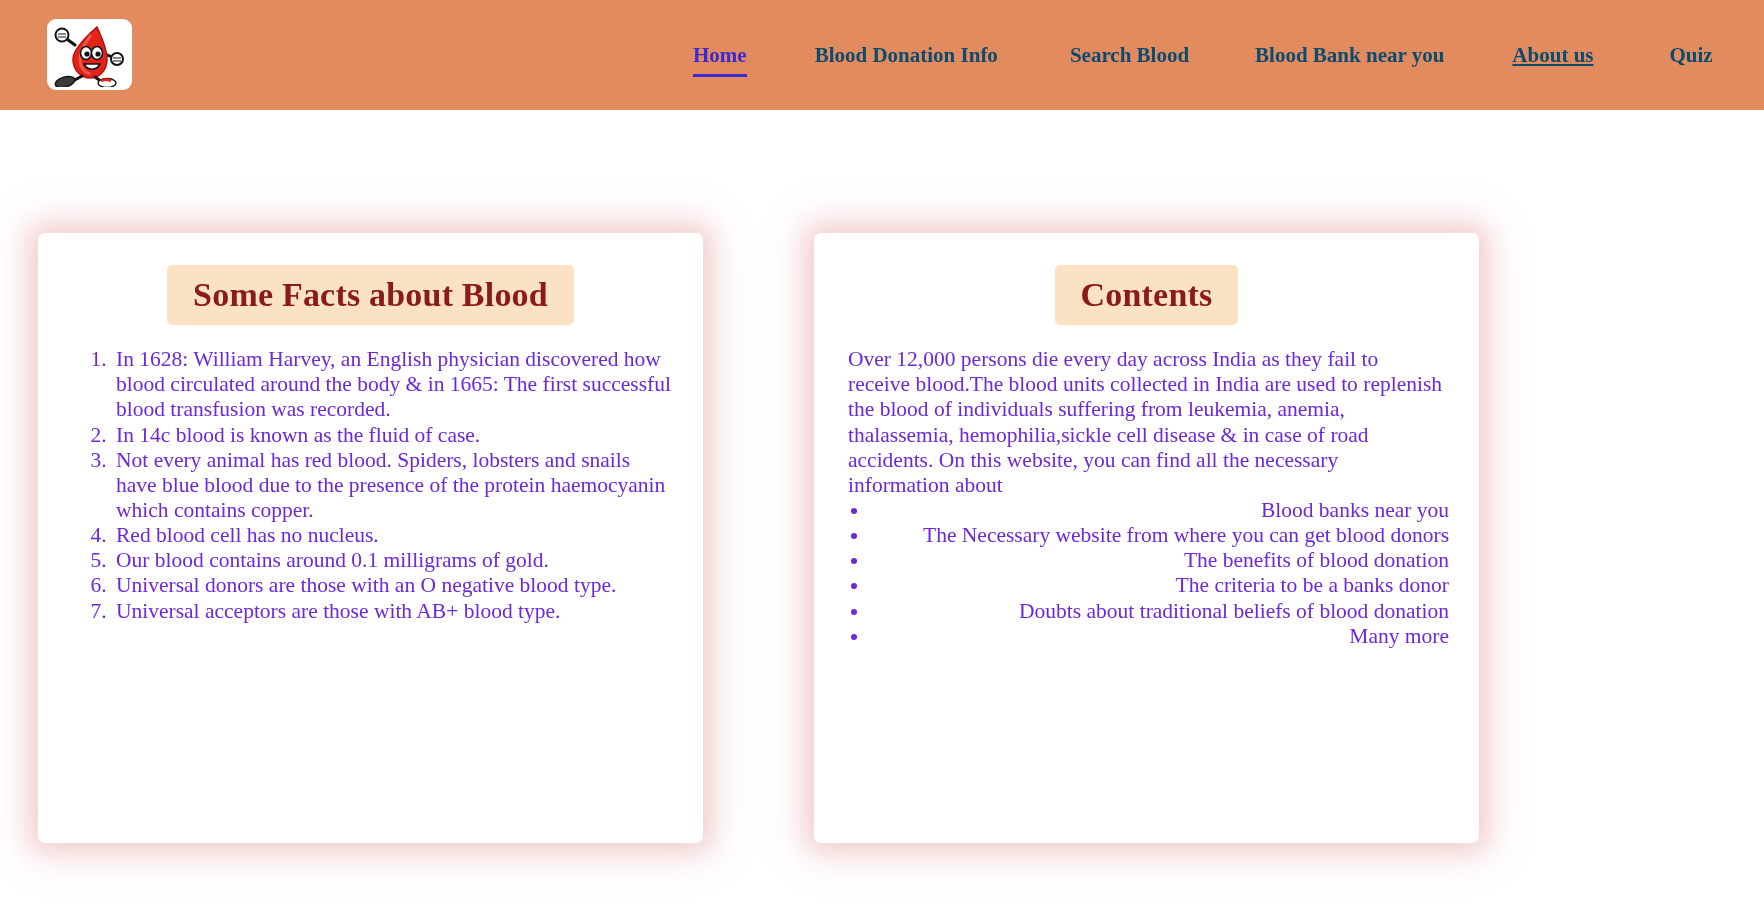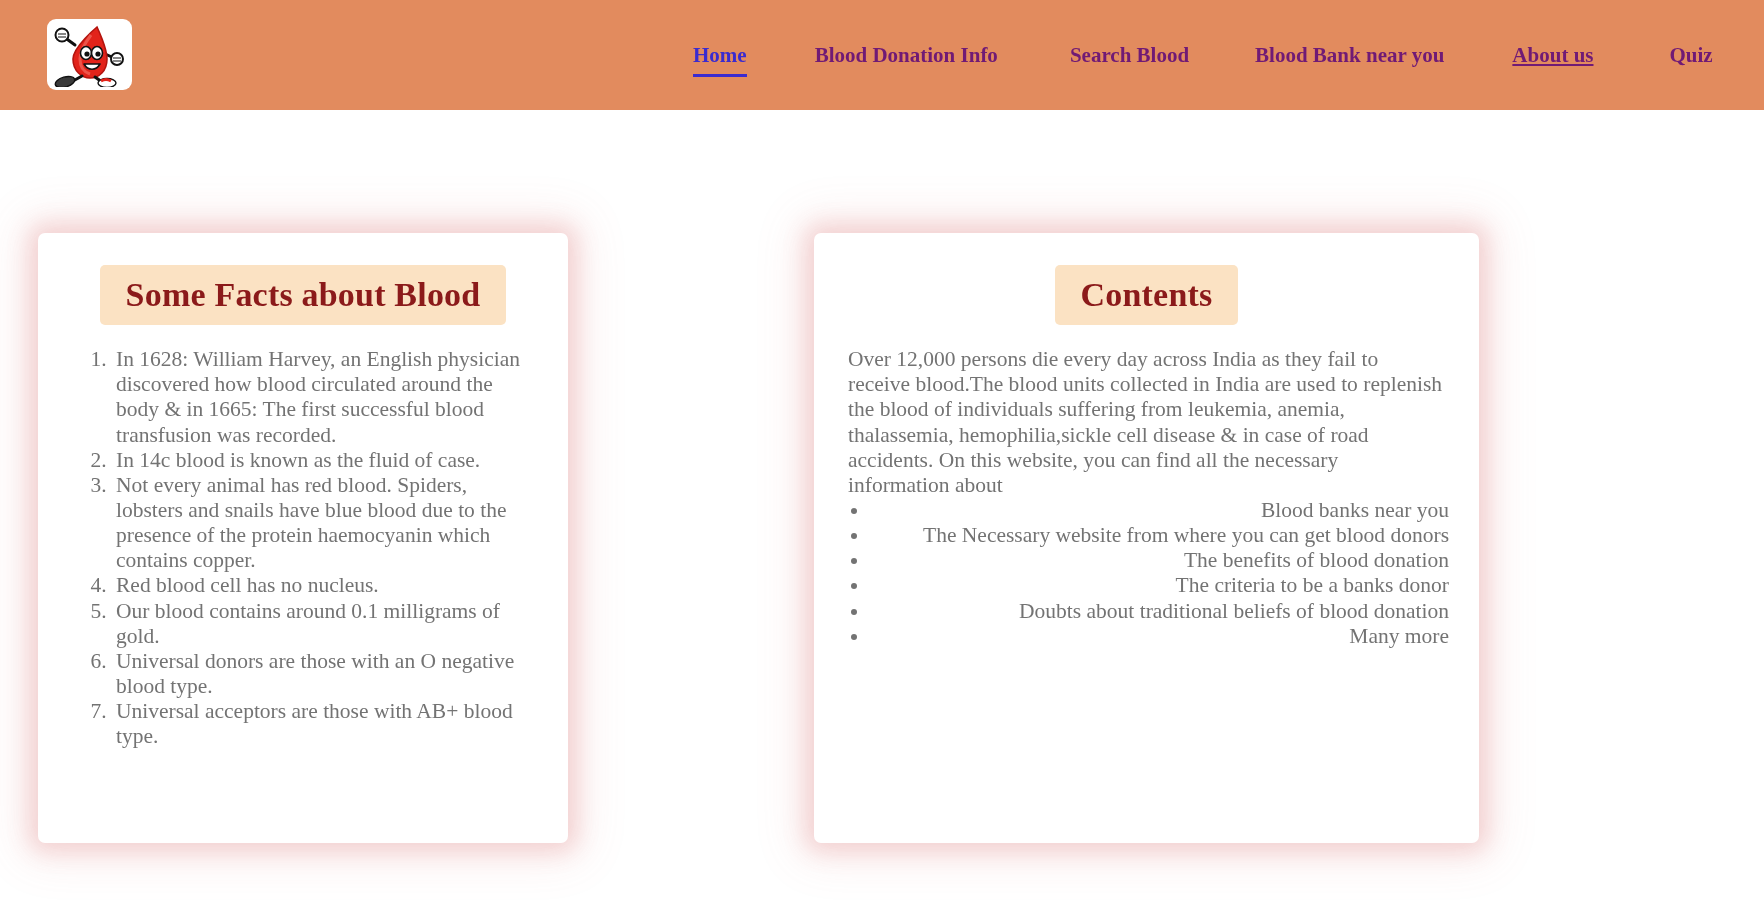--- a/index.html
+++ b/index.html
@@ -46,21 +46,21 @@
     display: flex;
     align-items: center;
     justify-content: flex-start;
     gap: 0;
   }
 
   .nav-link {
     font-family: "Liberation Serif", "DejaVu Serif", serif;
     font-weight: bold;
     font-size: 21px;
-    color: #701a75;
+    color: #0c4a6e;
     text-decoration: none;
     white-space: nowrap;
     padding: 0 22px;
     line-height: 1;
     position: relative;
     cursor: pointer;
   }
   .nav-link.active {
     color: #3B2BCF;
   }
@@ -92,21 +92,21 @@
 
   .card {
     position: absolute;
     top: 123px;
     background: #ffffff;
     border-radius: 7px;
     box-shadow: 0 0 22px 9px rgba(214, 96, 96, 0.22),
                 0 0 46px 18px rgba(214, 96, 96, 0.10);
     padding: 0;
   }
-  .card-left  { left: 38px;  width: 530px; height: 610px; }
+  .card-left  { left: 38px;  width: 665px; height: 610px; }
   .card-right { left: 814px; width: 665px; height: 610px; }
 
   .card-heading-wrap {
     display: flex;
     justify-content: center;
     padding-top: 32px;
   }
   .card-heading {
     display: inline-block;
     background: #FBE2C3;
@@ -119,21 +119,21 @@
     border-radius: 5px;
     white-space: nowrap;
     letter-spacing: 0.2px;
   }
 
   .card-body {
     padding: 22px 30px 0 30px;
     font-family: "Liberation Serif", "DejaVu Serif", serif;
     font-size: 21.5px;
     line-height: 1.17;
-    color: #737373;
+    color: #6d28d9;
   }
 
   ol.facts {
     margin: 0;
     padding-left: 44px;
     list-style-position: outside;
   }
   ol.facts li {
     margin: 0 0 0 0;
     padding-left: 4px;

